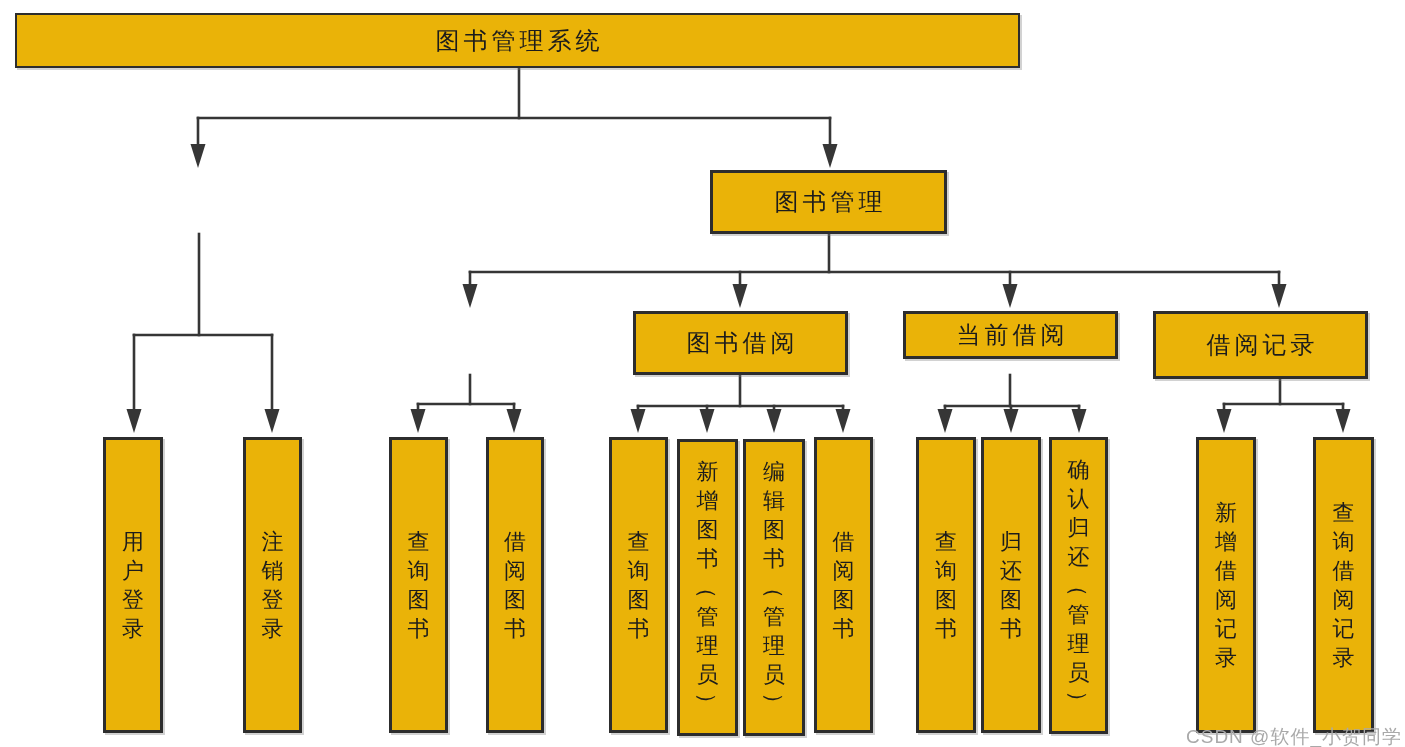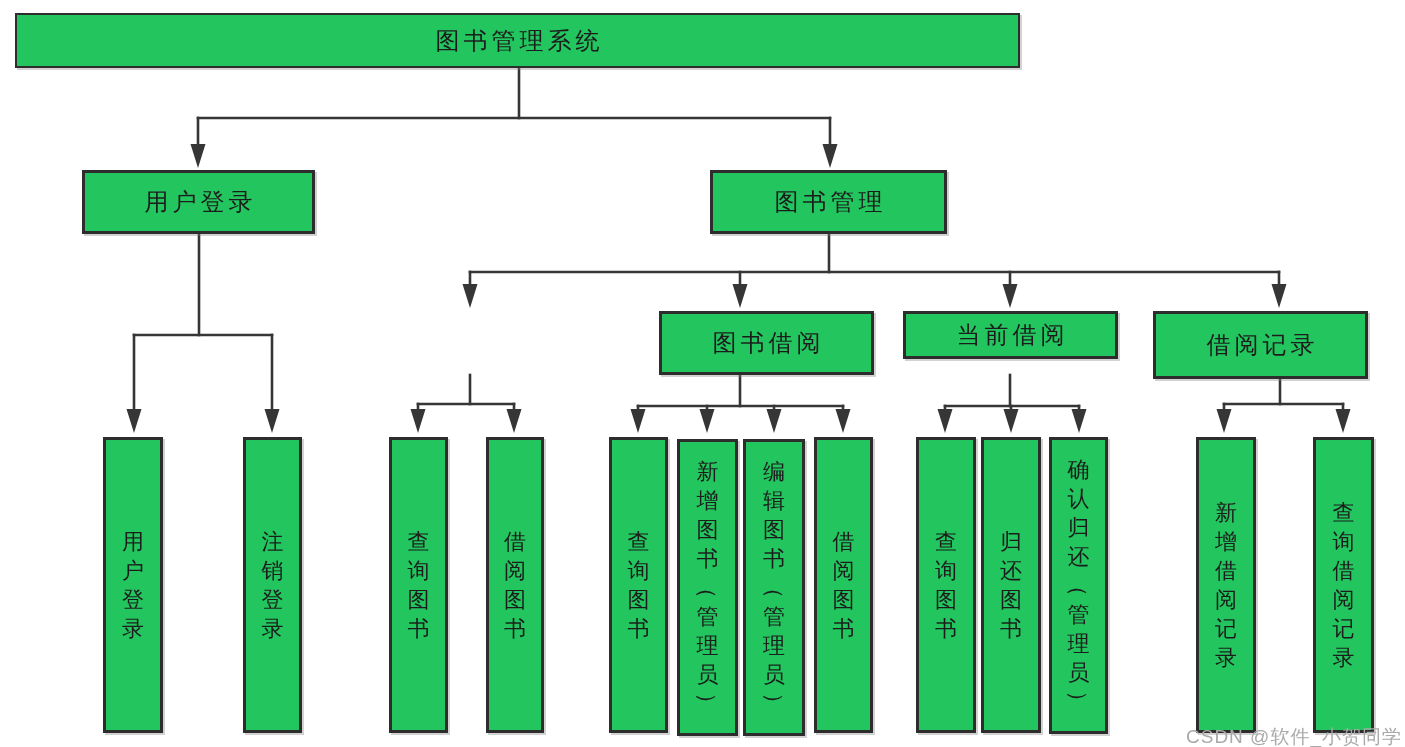--- a/index.html
+++ b/index.html
@@ -14,21 +14,21 @@
     position:relative;
     width:1405px;height:747px;
     background:var(--bg);
     font-family:"Liberation Sans","DejaVu Sans",sans-serif;
     overflow:hidden;
   }
   svg.connectors{position:absolute;left:0;top:0;z-index:1;}
   .box{
     position:absolute;
     box-sizing:border-box;
-    background:#22c55e;
+    background:#eab308;
     border:3px solid var(--border);
     box-shadow:2px 2px 0 rgba(125,125,125,0.35);
     display:flex;align-items:center;justify-content:center;
     z-index:2;
   }
   .box.root{border-width:2px;}
   .hlabel{
     font-size:24px;color:var(--text);
     letter-spacing:4px;text-indent:4px;
     white-space:nowrap;line-height:1;
@@ -109,28 +109,25 @@
       <line x1="1224" y1="404" x2="1224" y2="415" stroke="#363636" stroke-width="2.6" stroke-linecap="square"></line>
       <polygon points="1216.5,409 1231.5,409 1224,433" fill="#363636"></polygon>
       <line x1="1343" y1="404" x2="1343" y2="415" stroke="#363636" stroke-width="2.6" stroke-linecap="square"></line>
       <polygon points="1335.5,409 1350.5,409 1343,433" fill="#363636"></polygon>
     </svg>
 
   <div class="box root" style="left:15px;top:13px;width:1005px;height:55px;">
     <span class="hlabel">图书管理系统</span>
   </div>
 
-  <div class="box" style="left:82px;top:170px;width:233px;height:64px;">
-    <span class="hlabel">用户登录</span>
-  </div>
   <div class="box" style="left:710px;top:170px;width:237px;height:64px;">
     <span class="hlabel">图书管理</span>
   </div>
 
-  <div class="box" style="left:633px;top:311px;width:215px;height:64px;margin-left:26px;">
+  <div class="box" style="left:633px;top:311px;width:215px;height:64px;">
     <span class="hlabel">图书借阅</span>
   </div>
   <div class="box" style="left:903px;top:311px;width:215px;height:48px;">
     <span class="hlabel">当前借阅</span>
   </div>
   <div class="box" style="left:1153px;top:311px;width:215px;height:68px;">
     <span class="hlabel">借阅记录</span>
   </div>
 
   <div class="box" style="left:103px;top:437px;width:60px;height:296px;">

